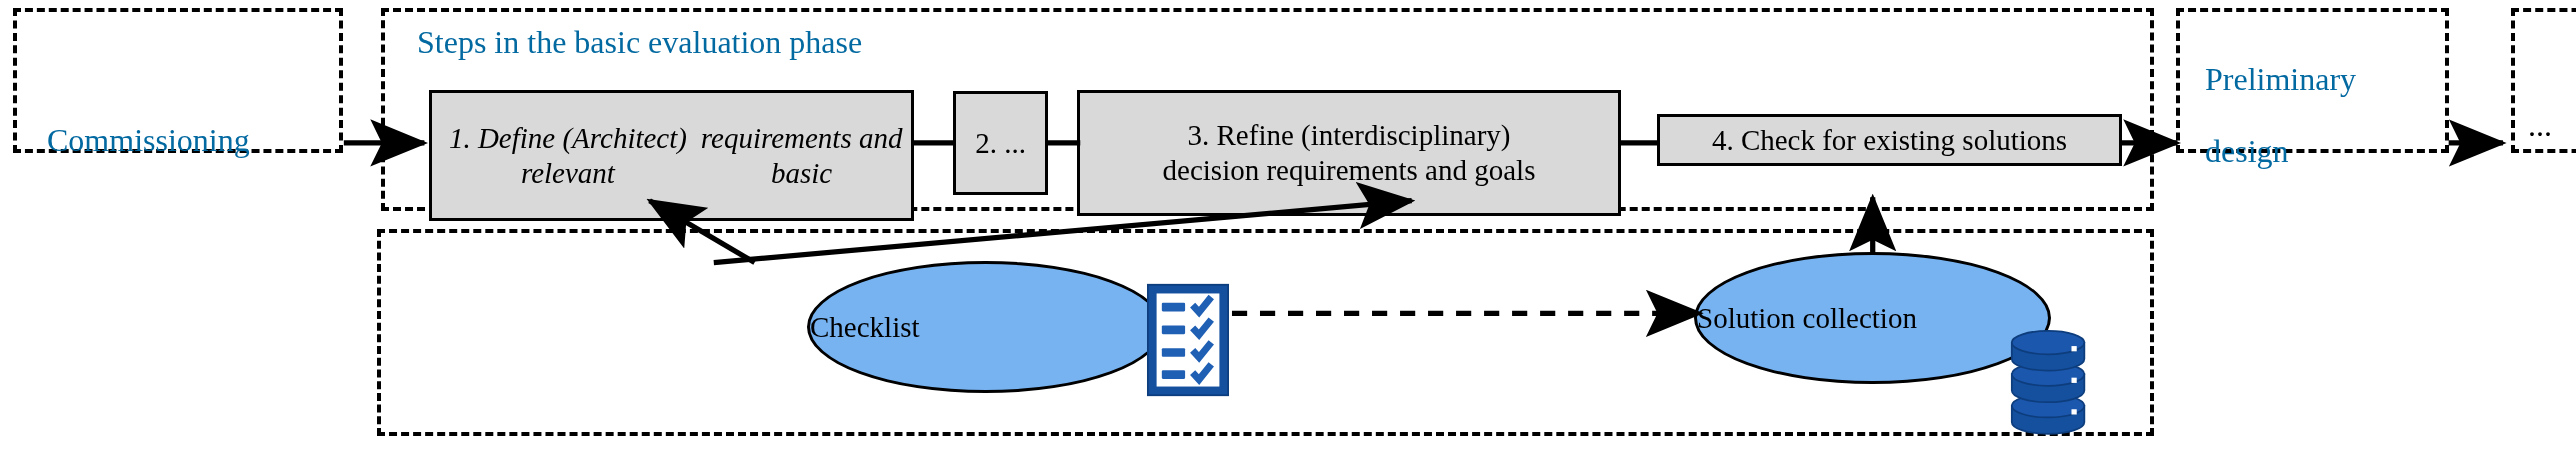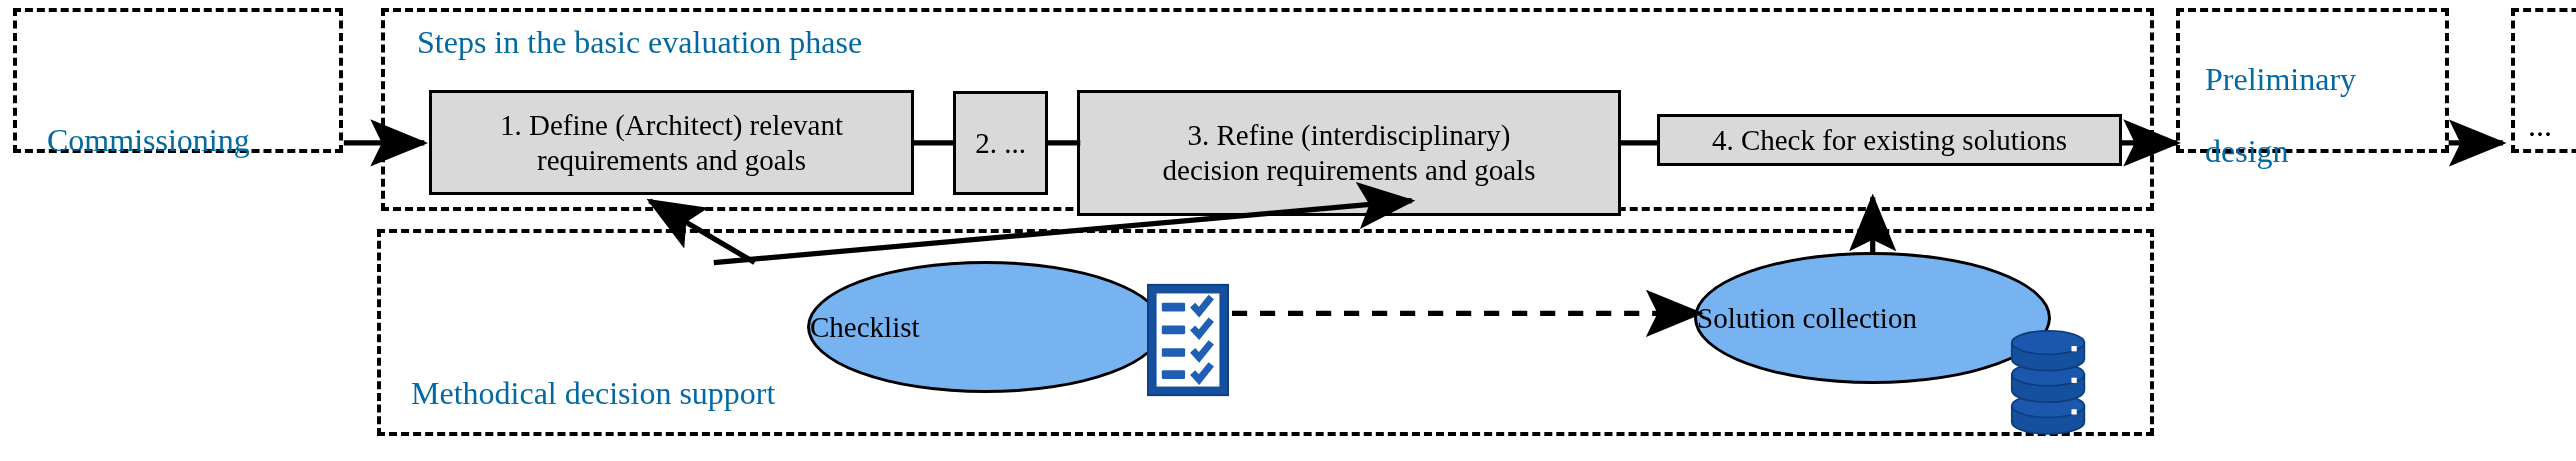--- a/index.html
+++ b/index.html
@@ -139,25 +139,24 @@
   <div class="panel-label" style="left:417px; top:26px;">Steps in the basic evaluation phase</div>
 
   <div class="dashed-panel" style="left:2176px; top:8.2px; width:273px; height:145px;"></div>
   <div class="panel-label" style="left:2205px; top:63px;">Preliminary</div>
   <div class="panel-label" style="left:2205px; top:99px;margin-top:36px;">design</div>
 
   <div class="dashed-panel" style="left:2511px; top:8.2px; width:117px; height:145px;"></div>
   <div class="ellipsis-text" style="left:2528px; top:107px;">...</div>
 
   <div class="dashed-panel" style="left:377px; top:229px; width:1777px; height:207px;"></div>
-  <div class="panel-label" style="left:411px; top:377px;">Methodical decision support</div>
-
-  <div class="step-box" style="left:429px; top:90px; width:485px; height:105px; flex-direction:column;">
+
+  <div class="step-box" style="left:429px; top:90px; width:485px; height:131px; flex-direction:row;font-style:italic;">
     <span>1. Define (Architect) relevant</span>
-    <span>requirements and goals</span>
+    <span>requirements and basic</span>
   </div>
 
   <div class="step-box" style="left:953px; top:91px; width:95px; height:104px;">
     <span>2. ...</span>
   </div>
 
   <div class="step-box" style="left:1077px; top:90px; width:544px; height:126px; flex-direction:column;">
     <span>3. Refine (interdisciplinary)</span>
     <span>decision requirements and goals</span>
   </div>

